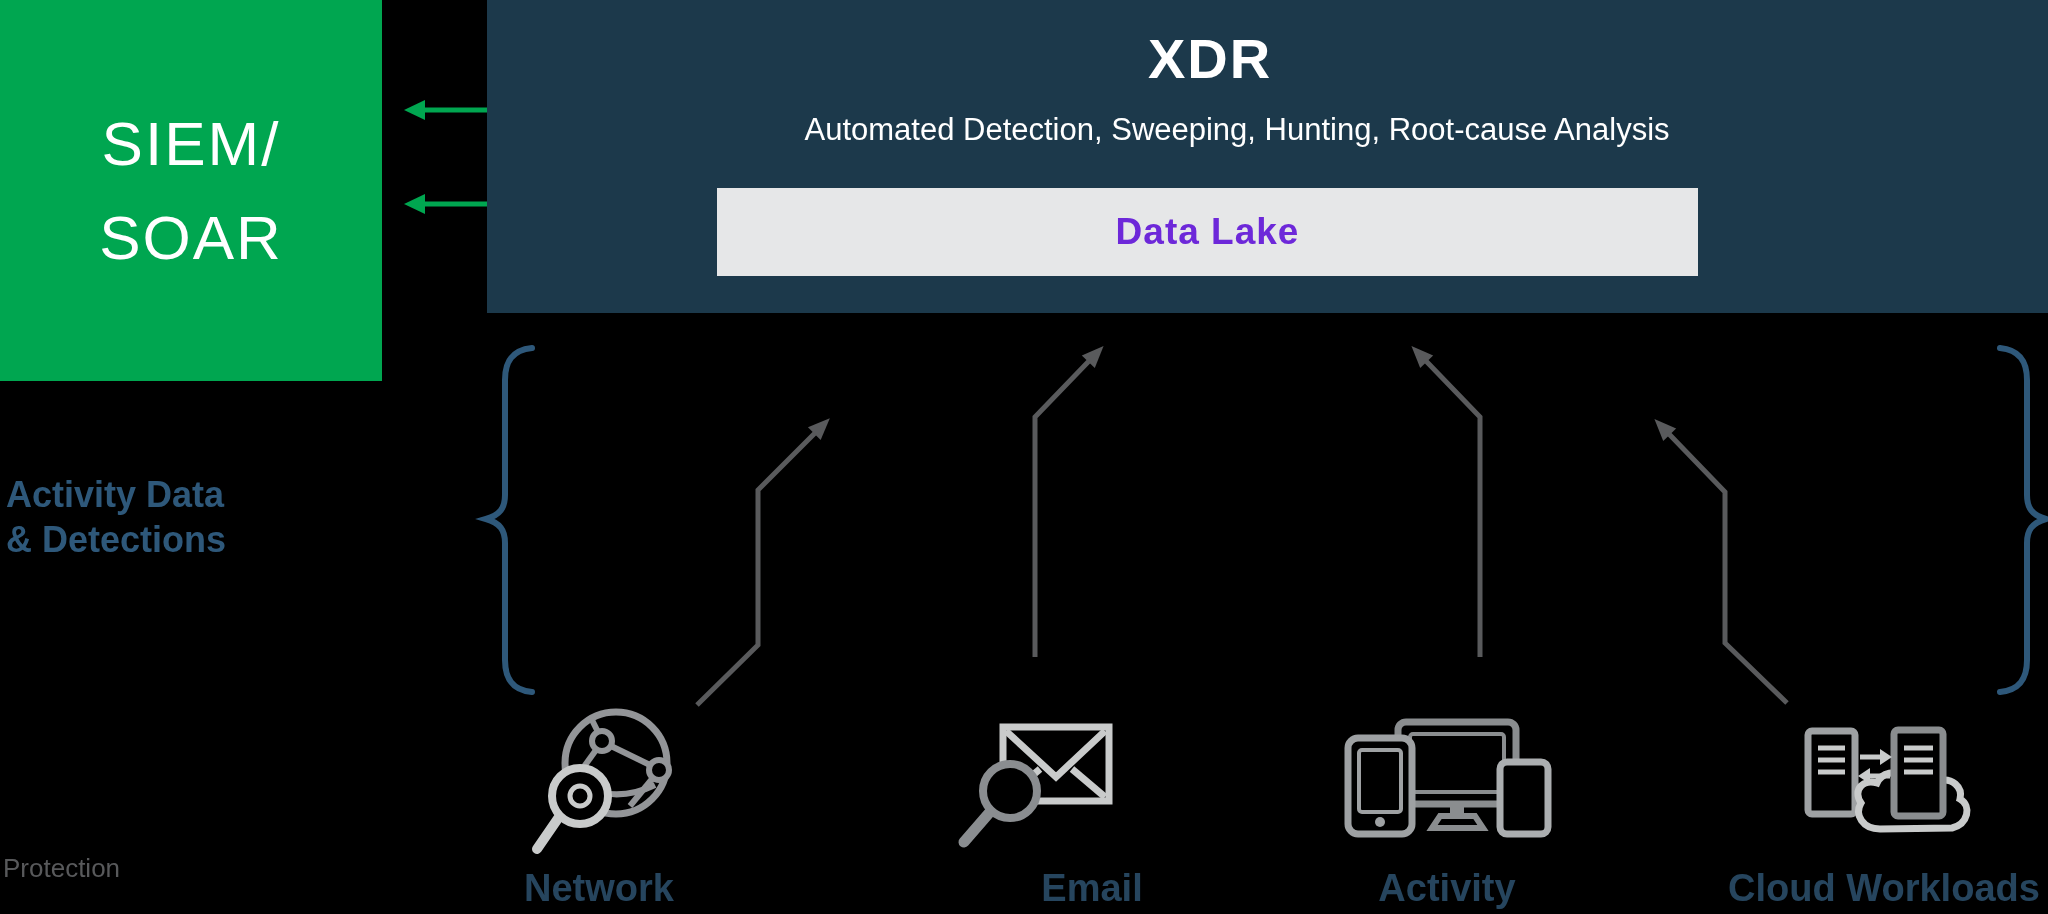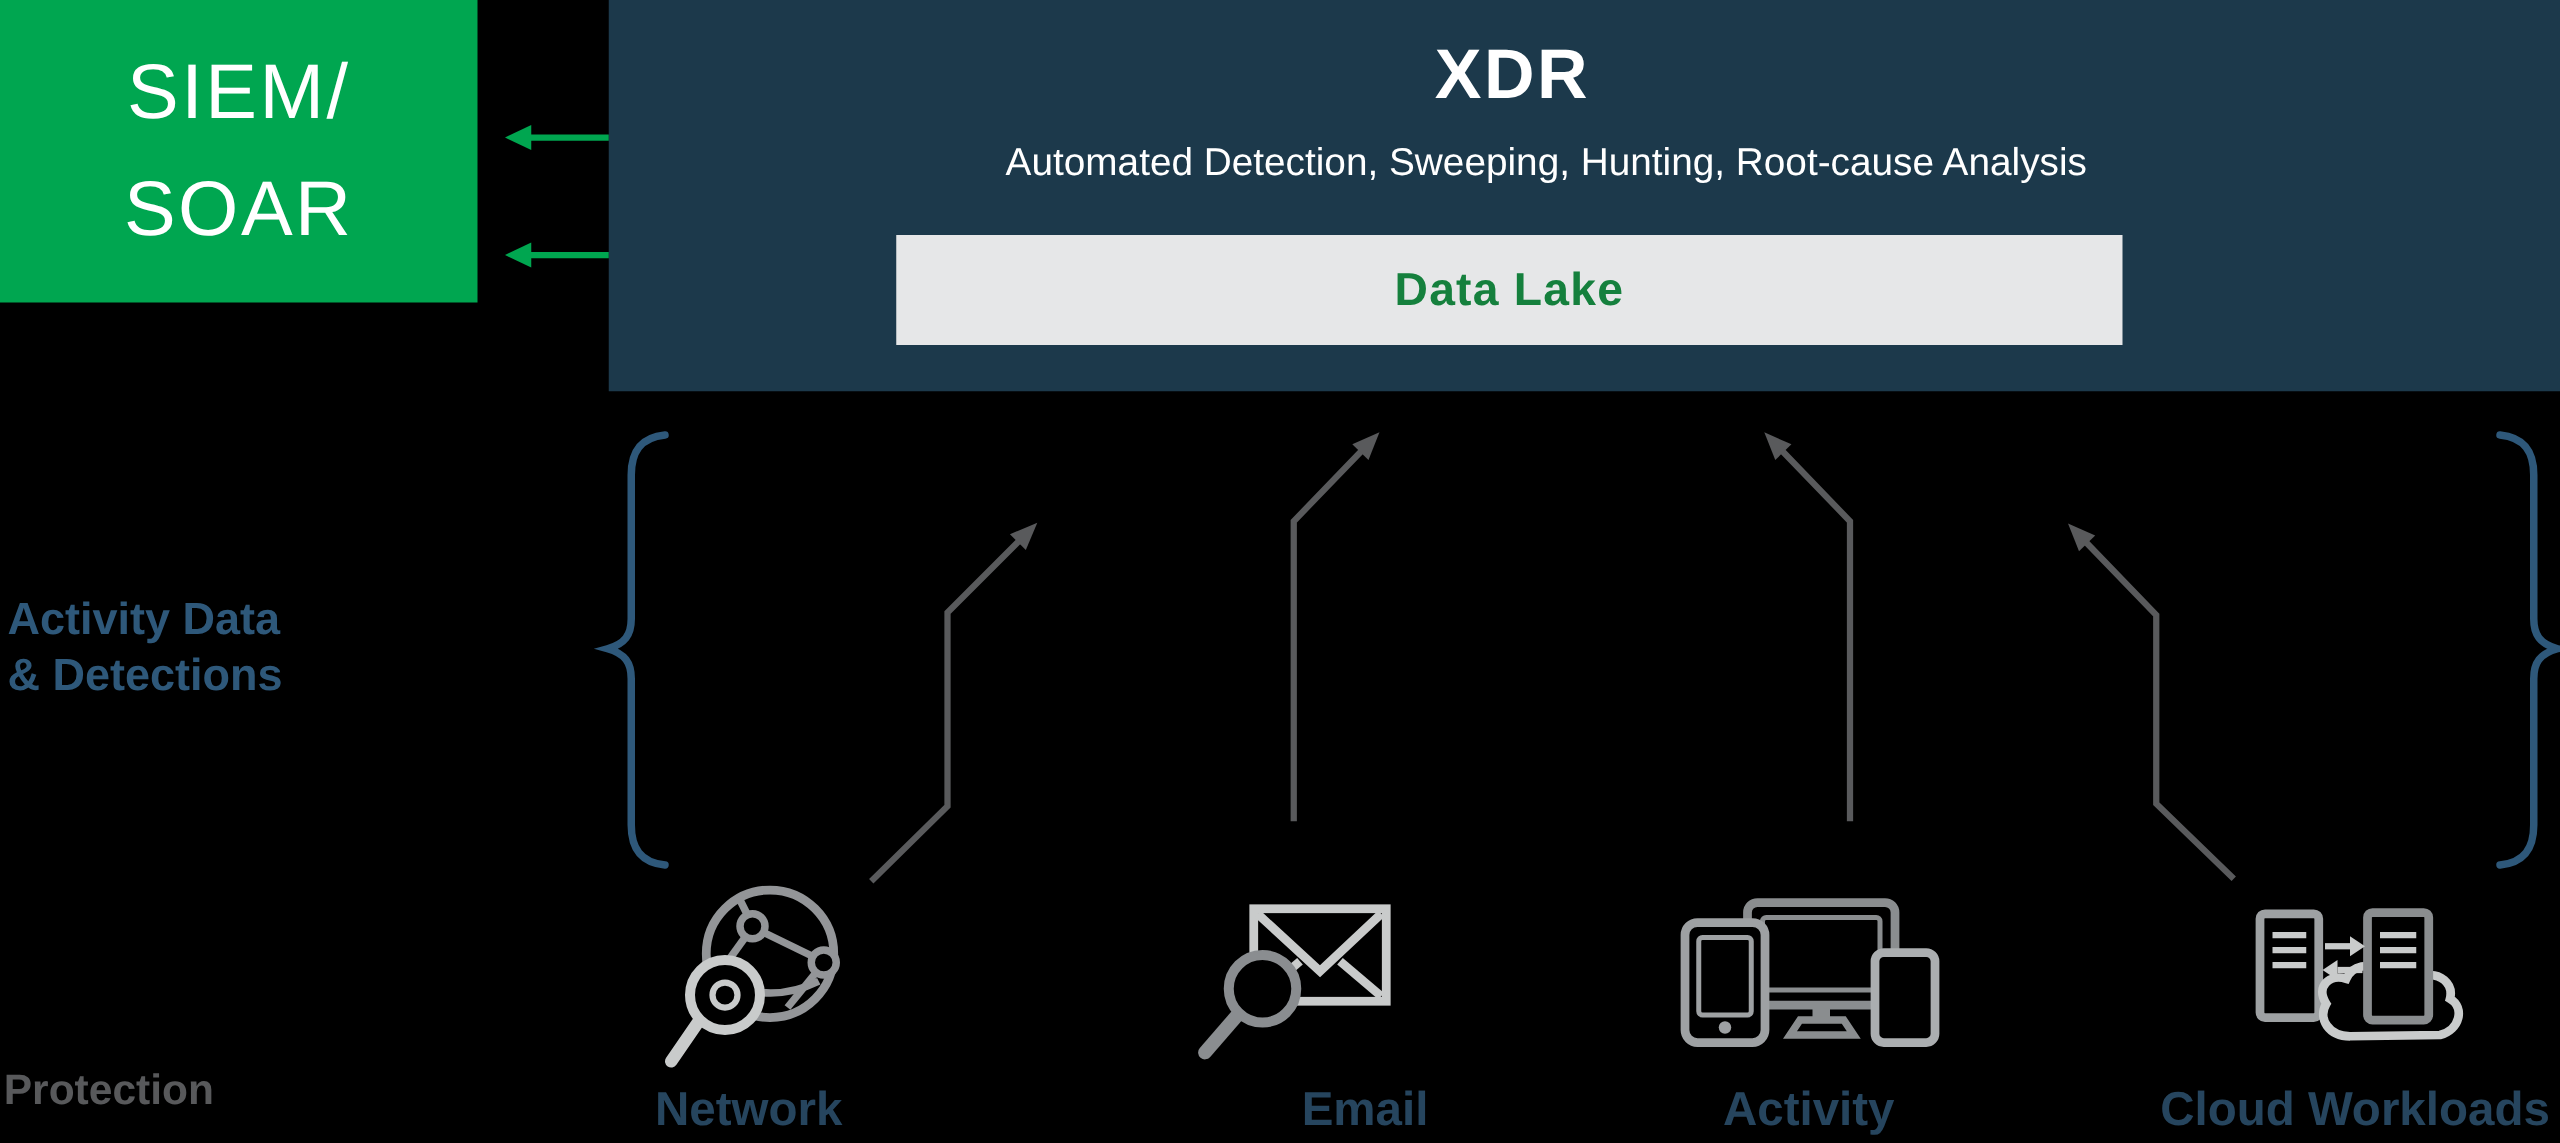--- a/index.html
+++ b/index.html
@@ -1,37 +1,37 @@
 <!DOCTYPE html>
 <html><head>
 <meta charset="utf-8">
 <style>
   html,body{margin:0;padding:0;background:#000;}
   body{width:2048px;height:914px;position:relative;overflow:hidden;
        font-family:"Liberation Sans", sans-serif;}
   .abs{position:absolute;}
 
   
-  .green-box{left:0;top:0;width:382px;height:242px;background:#00A650;
+  .green-box{left:0;top:0;width:382px;height:381px;background:#00A650;
              display:flex;flex-direction:column;justify-content:center;align-items:center;}
   .green-box .ln{color:#fff;font-size:62px;font-weight:400;letter-spacing:2px;
                  line-height:94px;text-align:center;}
   .navy-box{left:487px;top:0;width:1561px;height:313px;background:#1C394B;}
   .xdr-title{left:1210px;top:26px;transform:translateX(-50%);
              color:#fff;font-size:56px;font-weight:700;letter-spacing:2px;white-space:nowrap;}
   .xdr-sub{left:1237px;top:112px;transform:translateX(-50%);
            color:#fff;font-size:31px;font-weight:400;white-space:nowrap;}
   .data-lake{left:717px;top:188px;width:981px;height:88px;background:#E6E7E8;
              display:flex;align-items:center;justify-content:center;}
-  .data-lake span{color:#15803d;font-size:37px;font-weight:700;letter-spacing:1px;}
+  .data-lake span{color:#6d28d9;font-size:37px;font-weight:700;letter-spacing:1px;}
 
   
   .activity{left:6px;top:472px;color:#2E587A;font-size:36px;font-weight:700;
             line-height:45px;white-space:nowrap;}
-  .protection{left:3px;top:853px;color:#58595B;font-size:34px;font-weight:700;white-space:nowrap;}
+  .protection{left:3px;top:853px;color:#58595B;font-size:26px;font-weight:400;white-space:nowrap;}
 
   
   .src-label{top:867px;transform:translateX(-50%);color:#26455E;
              font-size:38px;font-weight:700;white-space:nowrap;}
   .lbl-network{left:599px;} .lbl-email{left:1092px;}
   .lbl-endpoints{left:1447px;} .lbl-cloud{left:1884px;}
 
   svg.layer{position:absolute;left:0;top:0;width:2048px;height:914px;}
 </style>
 </head>

